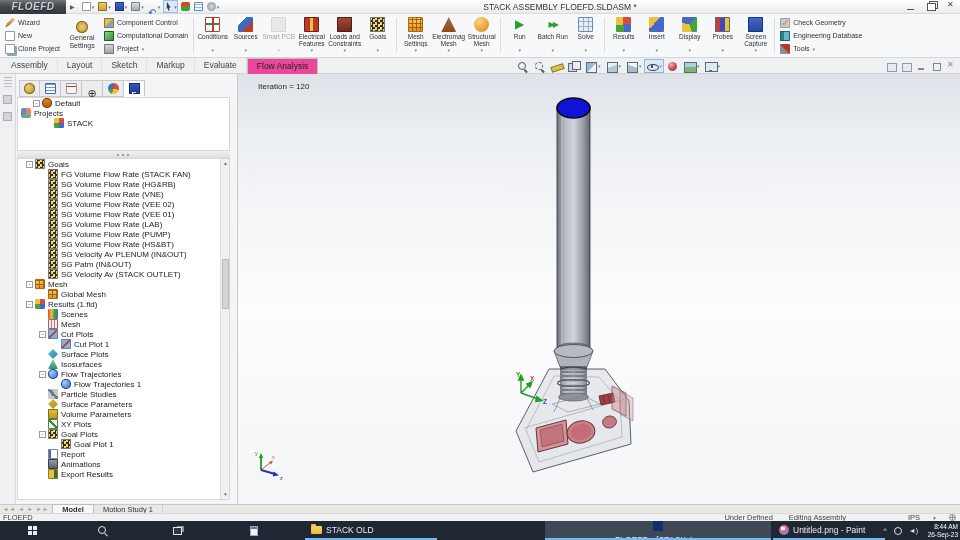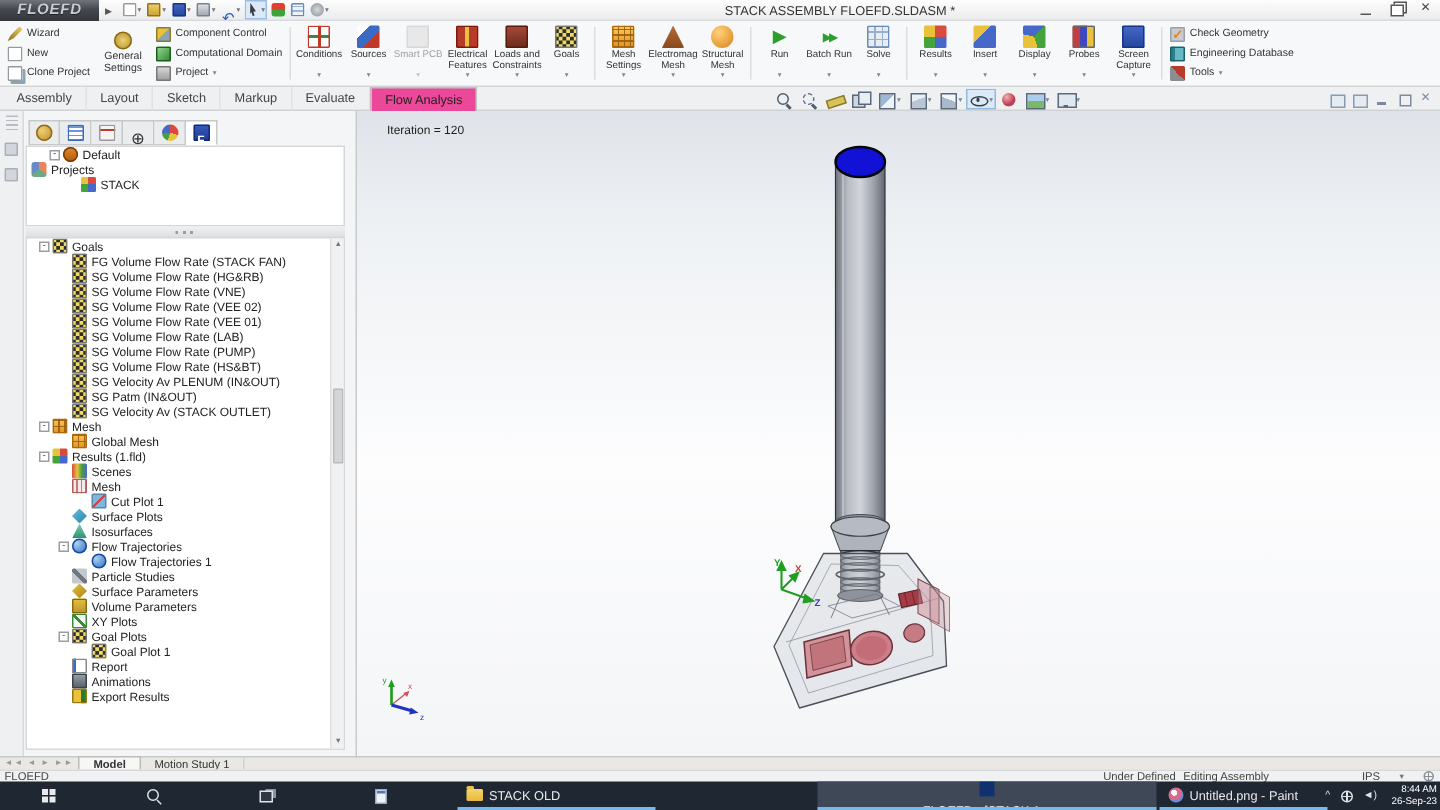--- a/index.html
+++ b/index.html
@@ -102,21 +102,21 @@
   #scene{position:absolute;left:0;top:0}
 
   
   #modeltabs{position:absolute;left:0;top:504px;width:960px;height:9px;background:#e9e8e5;border-top:1px solid #c9c8c5;display:flex;align-items:center}
   .mnav{font-size:5.5px;color:#9a9a9a;letter-spacing:1px;padding:0 3px}
   .mtab{font-size:7.5px;line-height:9px;padding:0 9px;color:#333;border-right:1px solid #d2d1ce}
   .mtab.active{background:#f7f7f5;font-weight:bold;border:1px solid #bdbcb9;border-bottom:none}
   #statusbar{position:absolute;left:0;top:513px;width:960px;height:8px;background:#f0f1f2;border-top:1px solid #d8d9db;display:flex;align-items:center;font-size:7.5px;color:#444}
   #sb-app{padding-left:3px}
   #sb-right{position:absolute;right:0;display:flex;align-items:center}
-  #sb-underdef{margin-right:5px}
+  #sb-underdef{margin-right:16px}
   #sb-editing{margin-right:62px}
   #sb-units{margin-right:12px}
   #sb-caret{font-size:5px;color:#777;margin-right:12px}
   .sb-globe{width:7px;height:7px;border:1px solid #8a8e94;border-radius:50%;margin-right:4px;background-image:linear-gradient(90deg,transparent 45%,#8a8e94 45% 55%,transparent 55%),linear-gradient(0deg,transparent 45%,#8a8e94 45% 55%,transparent 55%)}
 
   
   #taskbar{position:absolute;left:0;top:521px;width:960px;height:19px;background:#1f2733}
   .tbtn{position:absolute;top:0;width:28px;height:19px;display:flex;align-items:center;justify-content:center}
   .win-logo{width:9px;height:9px;background:
     linear-gradient(#e8eaec,#e8eaec) 0 0/4px 4px no-repeat,
@@ -586,20 +586,25 @@
           <div class="trow" style="padding-left: 21px;">
             <span class="tspacer"></span>
             <span class="ic ic-scenes"></span>
             <span class="tlbl">Scenes</span>
           </div>
           <div class="trow" style="padding-left: 21px;">
             <span class="tspacer"></span>
             <span class="ic ic-results-mesh"></span>
             <span class="tlbl">Mesh</span>
           </div>
+          <div class="trow" style="padding-left: 21px;">
+            <span class="texp">-</span>
+            <span class="ic ic-cut-plots"></span>
+            <span class="tlbl">Cut Plots</span>
+          </div>
           <div class="trow" style="padding-left: 34px;">
             <span class="tspacer"></span>
             <span class="ic ic-cut-plot"></span>
             <span class="tlbl">Cut Plot 1</span>
           </div>
           <div class="trow" style="padding-left: 21px;">
             <span class="tspacer"></span>
             <span class="ic ic-surface-plots"></span>
             <span class="tlbl">Surface Plots</span>
           </div>

